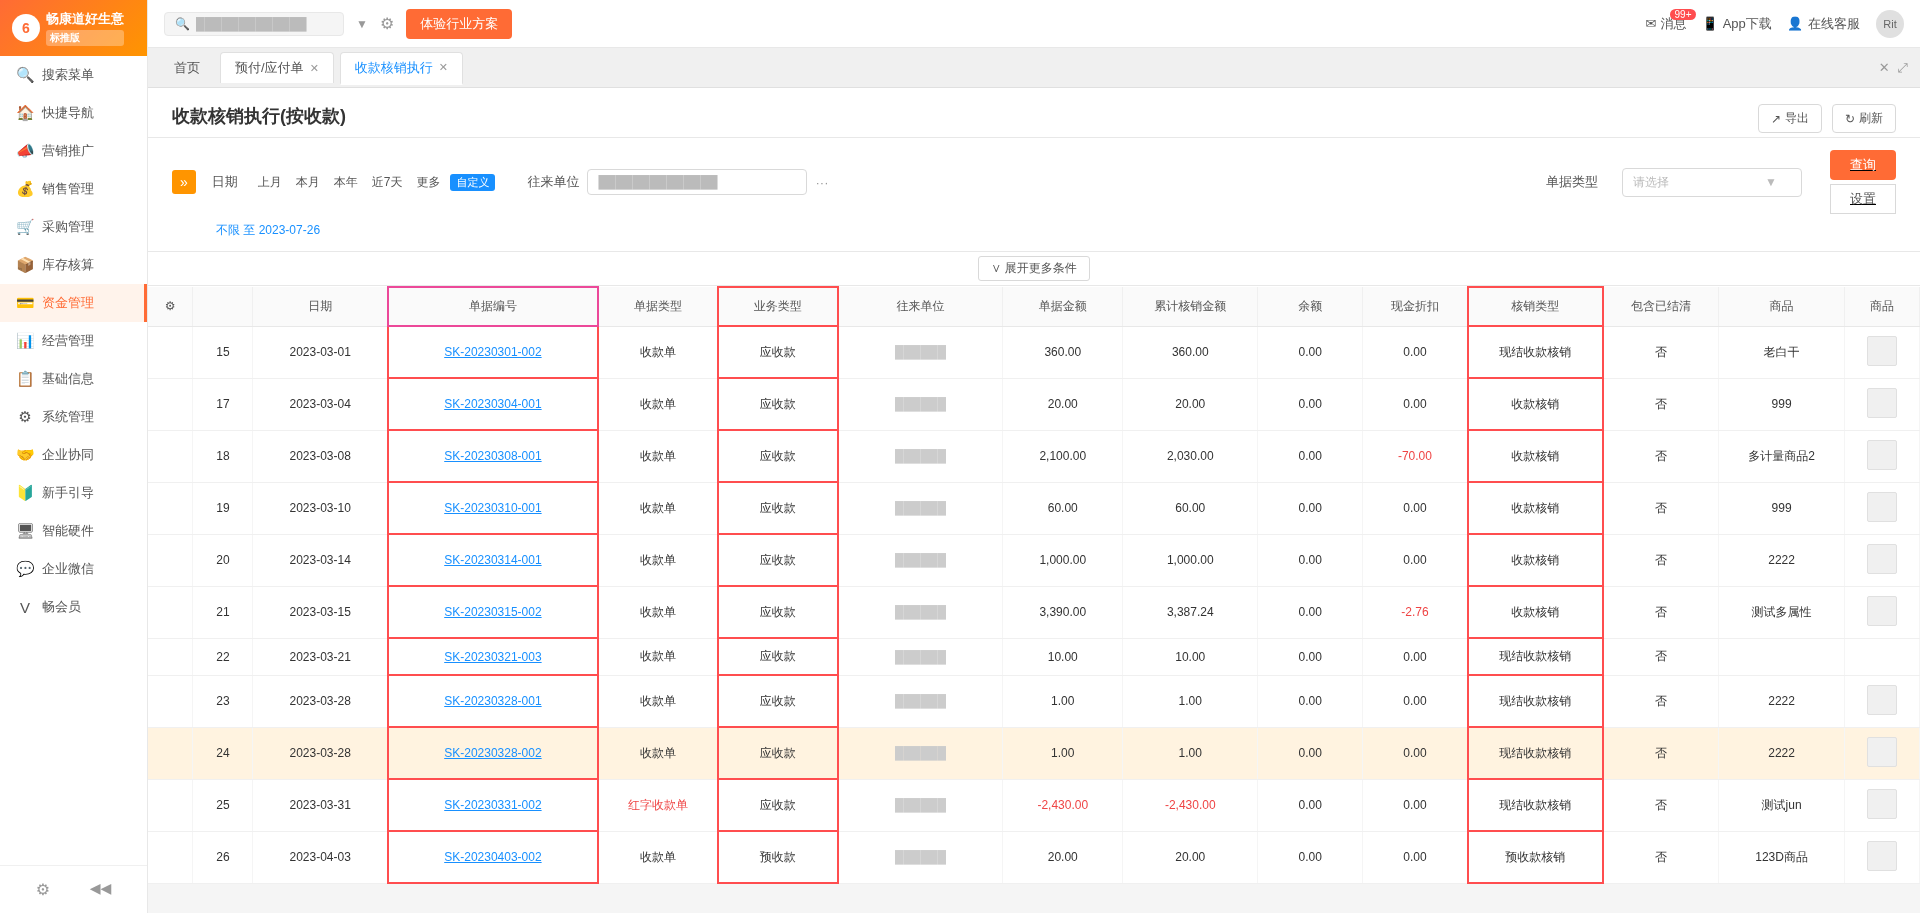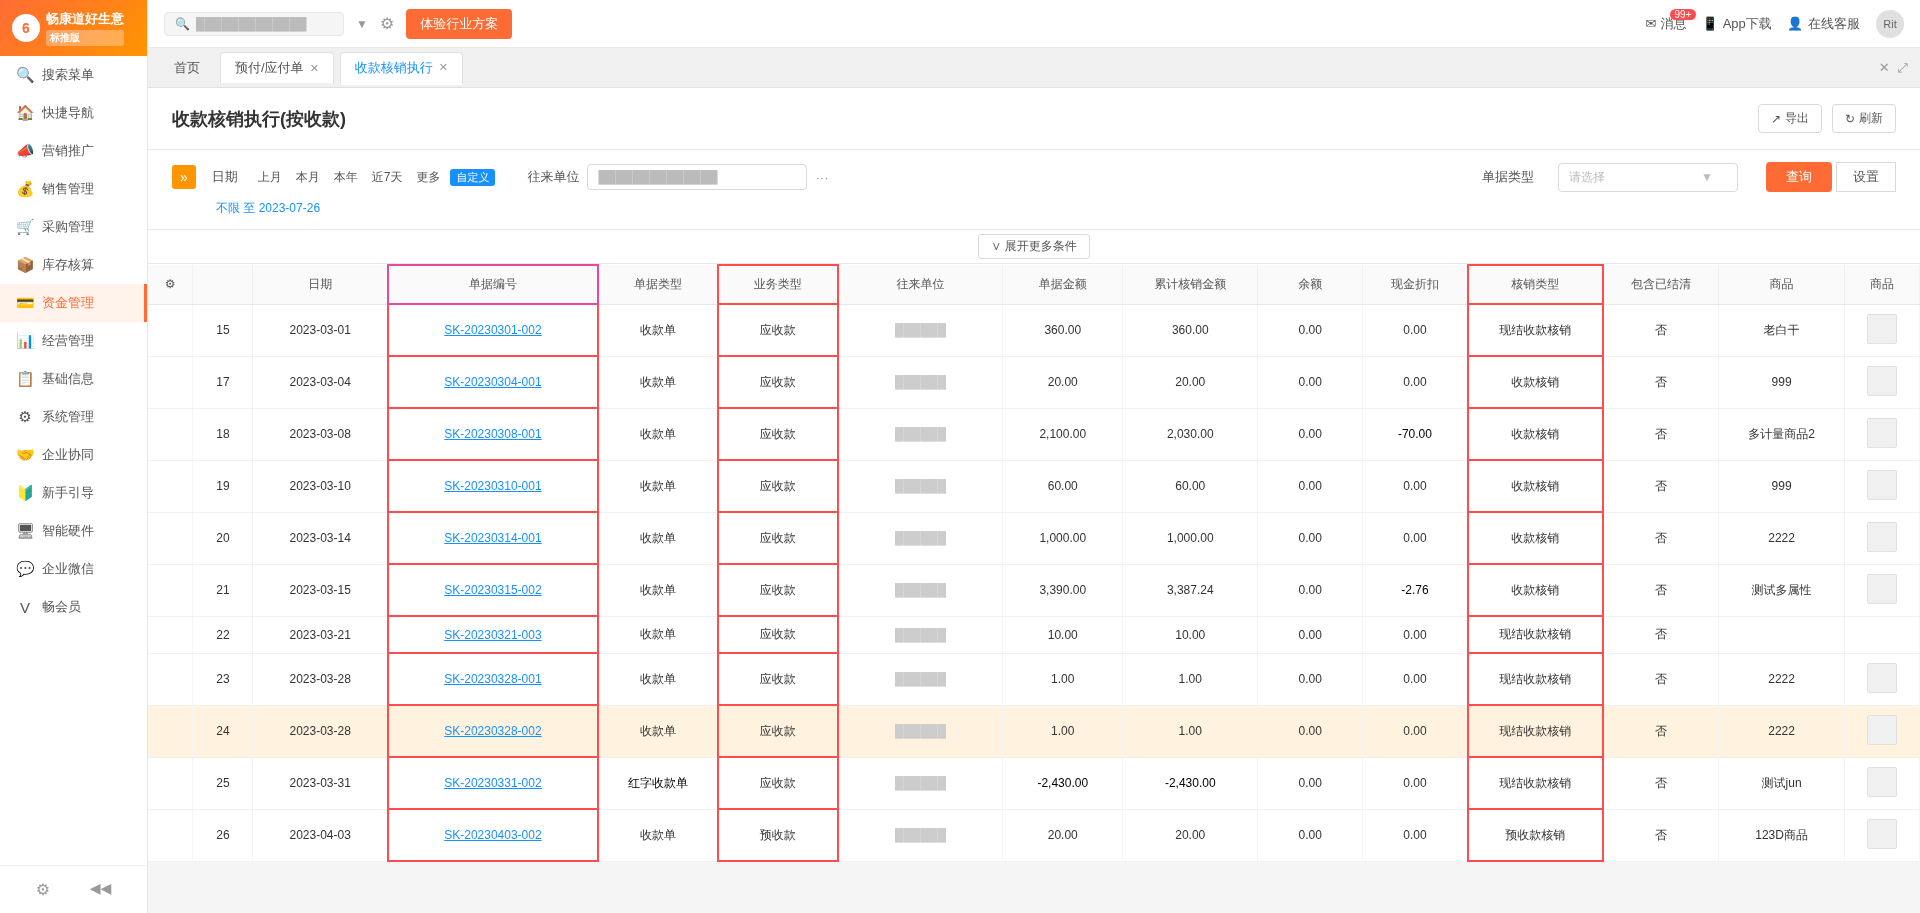--- a/index.html
+++ b/index.html
@@ -33,21 +33,21 @@
     .tab { display: flex; align-items: center; gap: 6px; padding: 6px 14px; background: #fff; border-radius: 4px 4px 0 0; font-size: 13px; color: #555; cursor: pointer; border: 1px solid #e0e0e0; border-bottom: none; }
     .tab.active { background: #fff; color: #1890ff; border-bottom: 2px solid #fff; margin-bottom: -1px; }
     .tab-home { background: transparent; border: none; color: #555; }
     .tab-close { color: #999; font-size: 11px; cursor: pointer; }
     .tab-bar-right { margin-left: auto; display: flex; align-items: center; gap: 8px; color: #999; }
 
     
     .content { flex: 1; overflow: auto; padding: 0; background: #f5f5f5; }
 
     
-    .page-header { background: #fff; padding: 16px 24px 16px; border-bottom: 1px solid #e8e8e8; display: flex; align-items: center; justify-content: space-between; }
+    .page-header { background: #fff; padding: 16px 24px 4px; border-bottom: 1px solid #e8e8e8; display: flex; justify-content: space-between; }
     .page-title { font-size: 18px; font-weight: bold; color: #333; }
     .page-actions { display: flex; gap: 10px; }
     .btn-export { display: flex; align-items: center; gap: 4px; padding: 5px 12px; border: 1px solid #d9d9d9; border-radius: 4px; background: #fff; color: #555; font-size: 12px; cursor: pointer; }
     .btn-refresh { display: flex; align-items: center; gap: 4px; padding: 5px 12px; border: 1px solid #d9d9d9; border-radius: 4px; background: #fff; color: #555; font-size: 12px; cursor: pointer; }
 
     
     .filter-area { background: #fff; padding: 12px 24px; border-bottom: 1px solid #e8e8e8; }
     .filter-row { display: flex; align-items: center; gap: 16px; margin-bottom: 8px; }
     .filter-arrow { background: #ff9500; color: #fff; border: none; padding: 4px 8px; border-radius: 3px; cursor: pointer; font-size: 14px; }
     .filter-label { color: #555; font-size: 13px; white-space: nowrap; }
@@ -61,21 +61,21 @@
     .expand-row { text-align: center; padding: 4px; background: #fff; border-bottom: 1px solid #e8e8e8; }
     .expand-btn { color: #555; font-size: 12px; cursor: pointer; background: #fff; border: 1px solid #d9d9d9; padding: 3px 12px; border-radius: 3px; }
 
     
     .table-container { background: #fff; overflow: auto; }
     table { width: 100%; border-collapse: collapse; font-size: 12px; }
     thead tr { background: #fafafa; }
     th { padding: 10px 8px; text-align: center; color: #555; font-weight: 500; border-bottom: 1px solid #e8e8e8; border-right: 1px solid #f0f0f0; white-space: nowrap; }
     td { padding: 9px 8px; text-align: center; border-bottom: 1px solid #f0f0f0; border-right: 1px solid #f5f5f5; color: #333; white-space: nowrap; }
     .link-cell { color: #1890ff; cursor: pointer; text-decoration: underline; }
-    .red-text { color: #000000; }
+    .red-text { color: #ef4444; }
     .col-settings { width: 30px; }
 
     
     .img-thumb { width: 30px; height: 30px; background: #f0f0f0; border: 1px solid #e0e0e0; display: inline-block; border-radius: 2px; }
 
     
     ::placeholder { color: #bbb; }
 
     
     .col-no { width: 40px; }
@@ -261,21 +261,21 @@
           <div style="border:1px solid #d9d9d9; border-radius:4px; padding:5px 10px; font-size:12px; width:220px; background:#fff; color:#bbb;">
             <span>██████████████</span>
           </div>
           <span style="color:#999; margin: 0 8px;">···</span>
         </span>
         <span class="filter-label" style="margin-right:8px;">单据类型</span>
         <div style="border:1px solid #d9d9d9; border-radius:4px; padding:5px 24px 5px 10px; font-size:12px; width:180px; background:#fff; display:flex; align-items:center; justify-content:space-between;">
           <span style="color:#bbb;">请选择</span>
           <span style="color:#bbb;">▼</span>
         </div>
-        <div style="display:flex; flex-direction:row; gap:4px; margin-left:12px;">
+        <div style="display:flex; flex-direction:column; gap:4px; margin-left:12px;text-decoration:underline;">
           <button class="btn-query">查询</button>
           <button class="btn-settings">设置</button>
         </div>
       </div>
       <div style="display:flex; align-items:center; gap:8px; padding-left:44px;">
         <span class="filter-date-range">不限 至 2023-07-26</span>
       </div>
     </div>
 
     <div class="expand-row">

